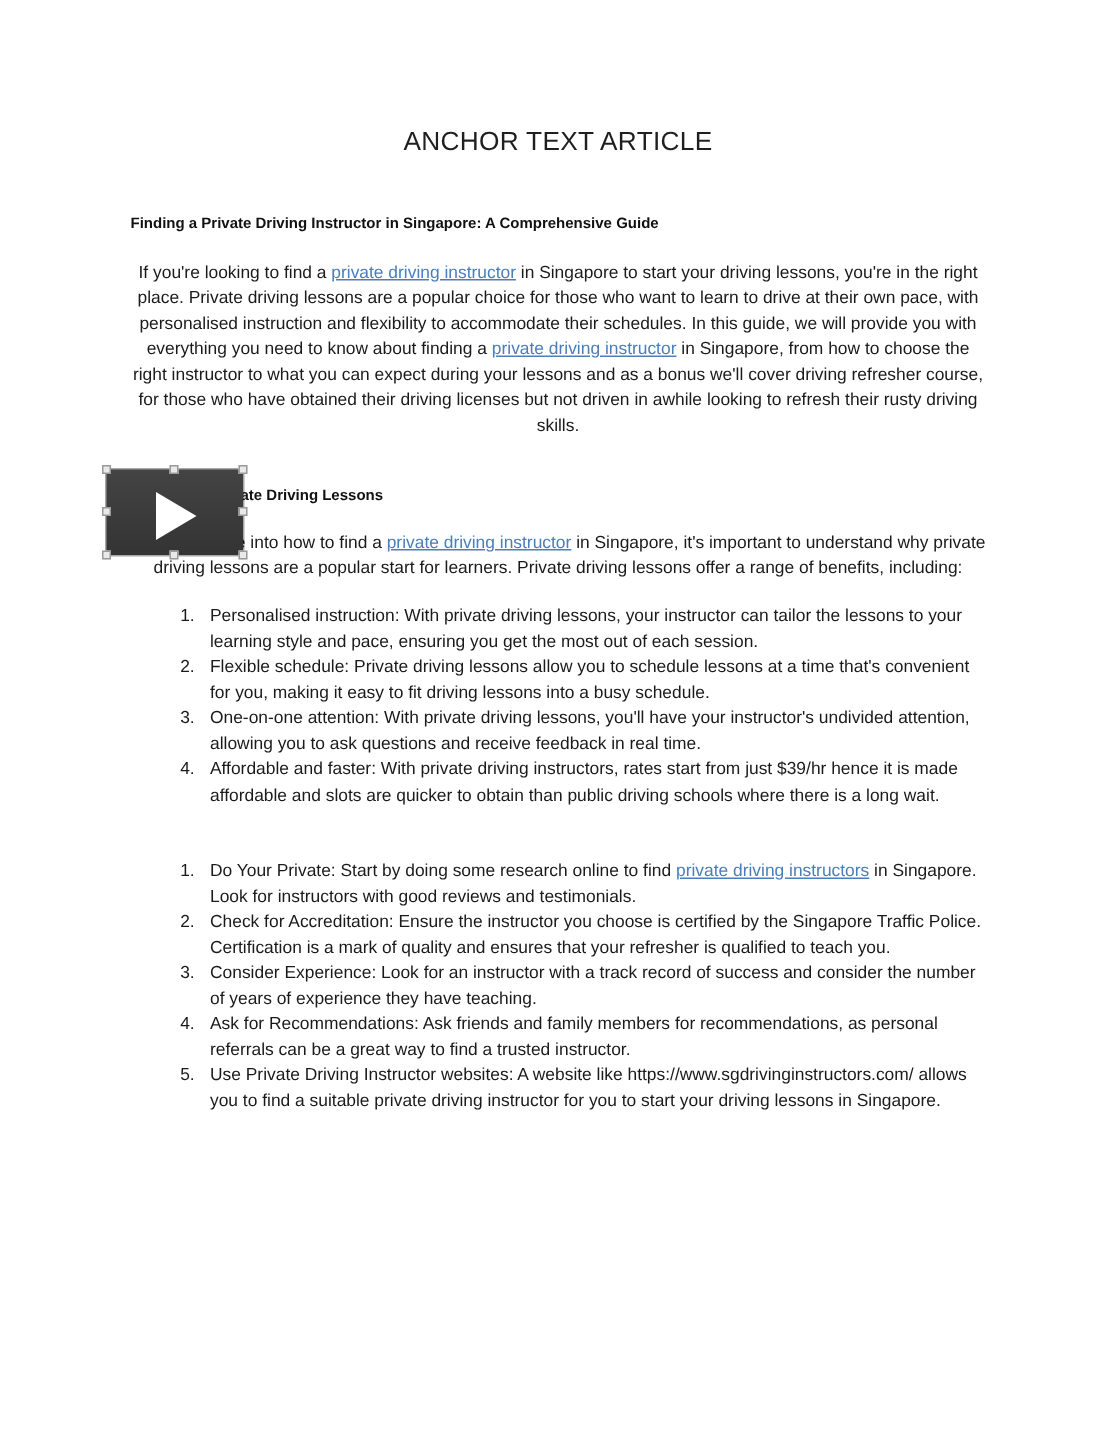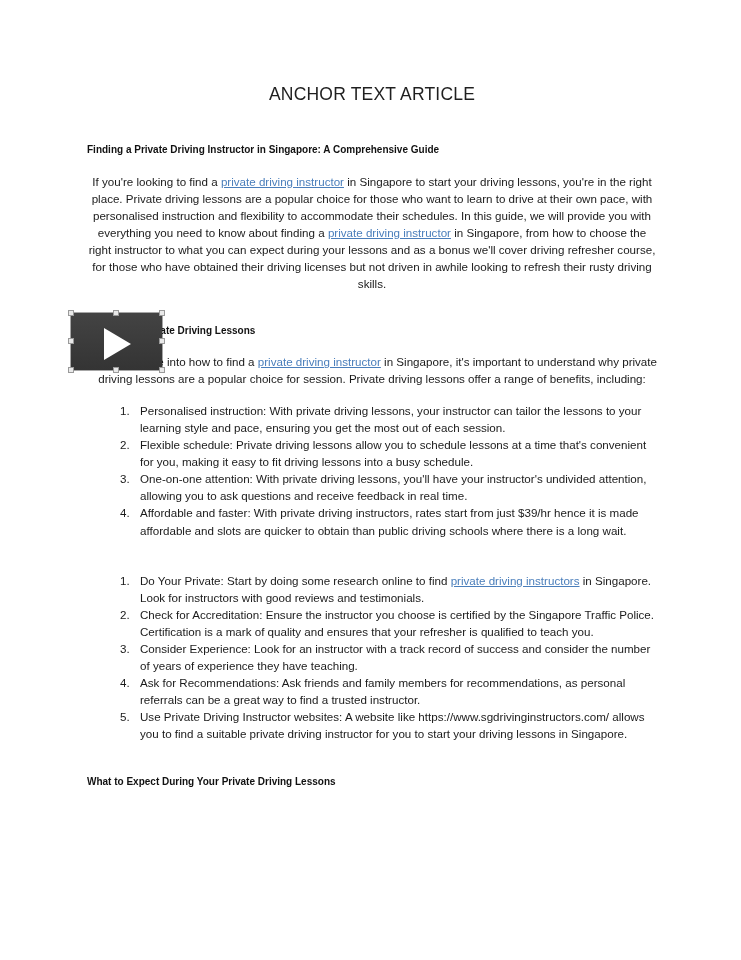--- a/index.html
+++ b/index.html
@@ -131,21 +131,21 @@
     <h1 class="doc-title">ANCHOR TEXT ARTICLE</h1>
 
     <p class="heading">Finding a Private Driving Instructor in Singapore: A Comprehensive Guide</p>
 
     <p class="para"><span>If you're looking to find a </span><a class="link" href="#">private driving instructor</a><span> in Singapore to start your driving lessons, you're in the right place. Private driving lessons are a popular choice for those who want to learn to drive at their own pace, with personalised instruction and flexibility to accommodate their schedules. In this guide, we will provide you with everything you need to know about finding a </span><a class="link" href="#">private driving instructor</a><span> in Singapore, from how to choose the right instructor to what you can expect during your lessons and as a bonus we'll cover driving refresher course, for those who have obtained their driving licenses but not driven in awhile looking to refresh their rusty driving skills.</span></p>
 
     <div class="gap-md"></div>
 
     <p class="heading">Benefits of Private Driving Lessons</p>
 
-    <p class="para"><span>Before we dive into how to find a </span><a class="link" href="#">private driving instructor</a><span> in Singapore, it's important to understand why private driving lessons are a popular choice for session. Private driving lessons offer a range of benefits, including:</span></p>
+    <p class="para"><span>Before we dive into how to find a </span><a class="link" href="#">private driving instructor</a><span> in Singapore, it's important to understand why private driving lessons are a popular start for learners. Private driving lessons offer a range of benefits, including:</span></p>
 
     <ol class="list">
       <li>Personalised instruction: With private driving lessons, your instructor can tailor the lessons to your learning style and pace, ensuring you get the most out of each session.</li>
       <li>Flexible schedule: Private driving lessons allow you to schedule lessons at a time that's convenient for you, making it easy to fit driving lessons into a busy schedule.</li>
       <li>One-on-one attention: With private driving lessons, you'll have your instructor's undivided attention, allowing you to ask questions and receive feedback in real time.</li>
       <li>Affordable and faster: With private driving instructors, rates start from just $39/hr hence it is made affordable and slots are quicker to obtain than public driving schools where there is a long wait.</li>
     </ol>
 
     <div class="gap-md"></div>
 
@@ -154,21 +154,20 @@
     <ol class="list">
       <li><span>Do Your Private: Start by doing some research online to find </span><a class="link" href="#">private driving instructors</a><span> in Singapore. Look for instructors with good reviews and testimonials.</span></li>
       <li><span>Check for Accreditation: Ensure the instructor you choose is certified by the Singapore Traffic Police. Certification is a mark of quality and ensures that your refresher is qualified to teach you.</span></li>
       <li><span>Consider Experience: Look for an instructor with a track record of success and consider the number of years of experience they have teaching.</span></li>
       <li><span>Ask for Recommendations: Ask friends and family members for recommendations, as personal referrals can be a great way to find a trusted instructor.</span></li>
       <li><span>Use Private Driving Instructor websites: A website like https://www.sgdrivinginstructors.com/ allows you to find a suitable private driving instructor for you to start your driving lessons in Singapore.</span></li>
     </ol>
 
     <div class="gap-md"></div>
 
-    <p class="heading">What to Expect During Your Private Driving Lessons</p>
 
   </div>
 
   <div class="video-overlay">
     <div class="frame">
       <div class="tri"></div>
     </div>
     <div class="handle h-tl"></div>
     <div class="handle h-tm"></div>
     <div class="handle h-tr"></div>

